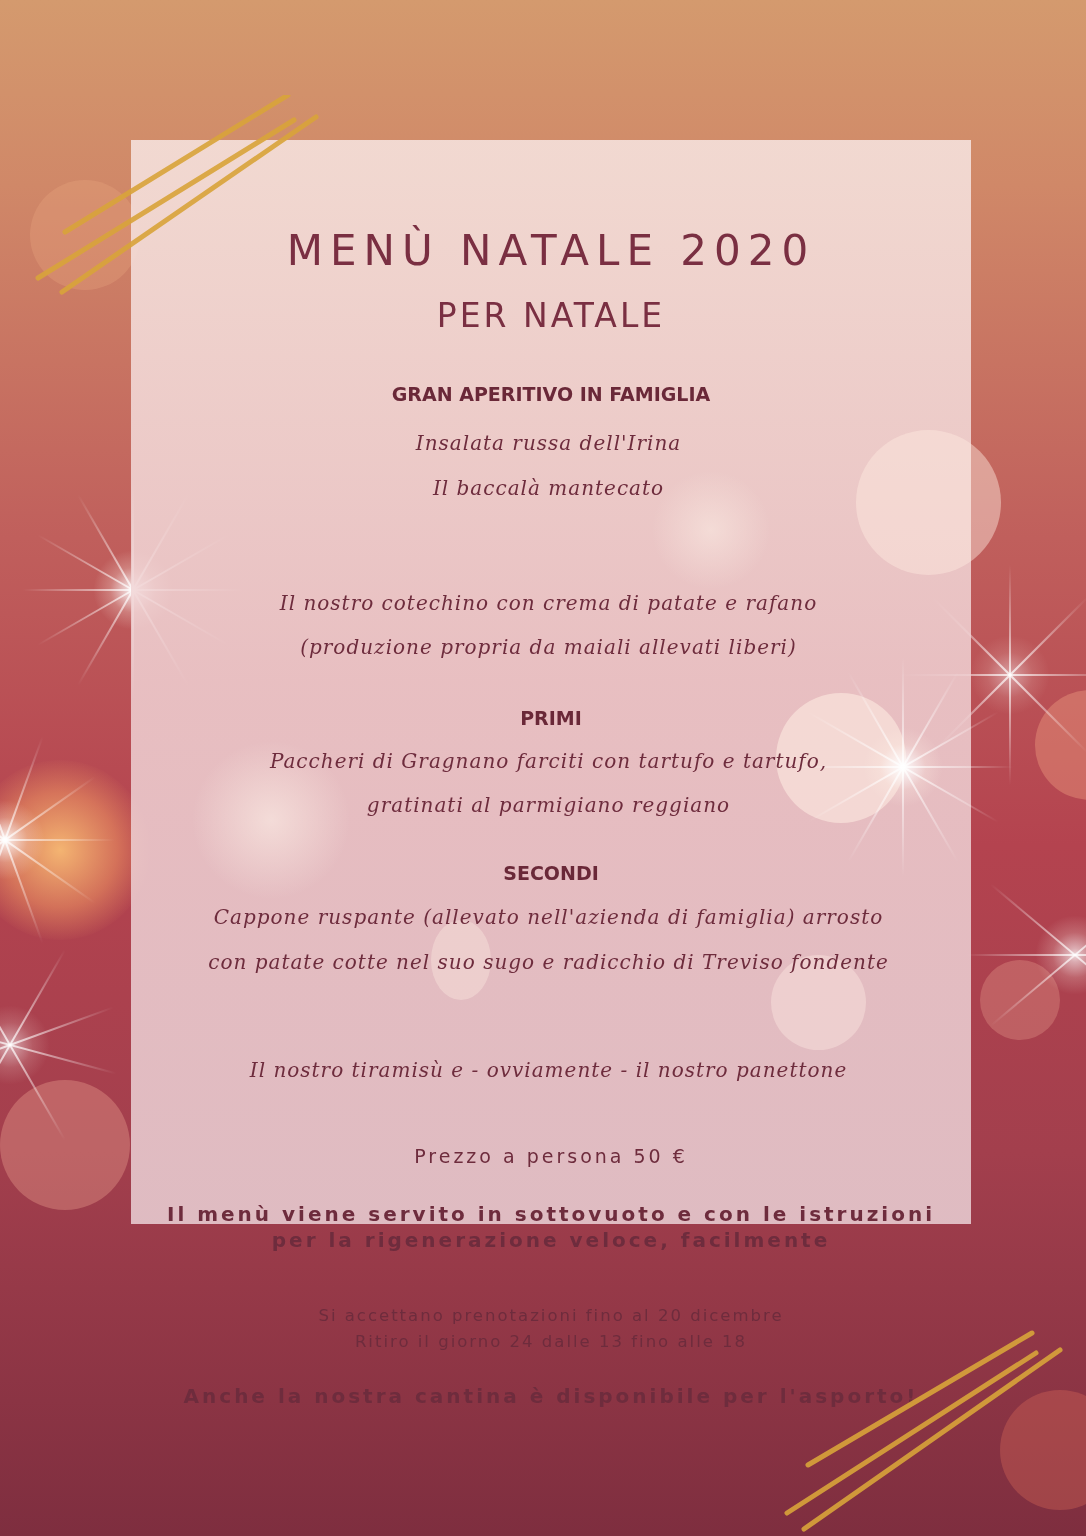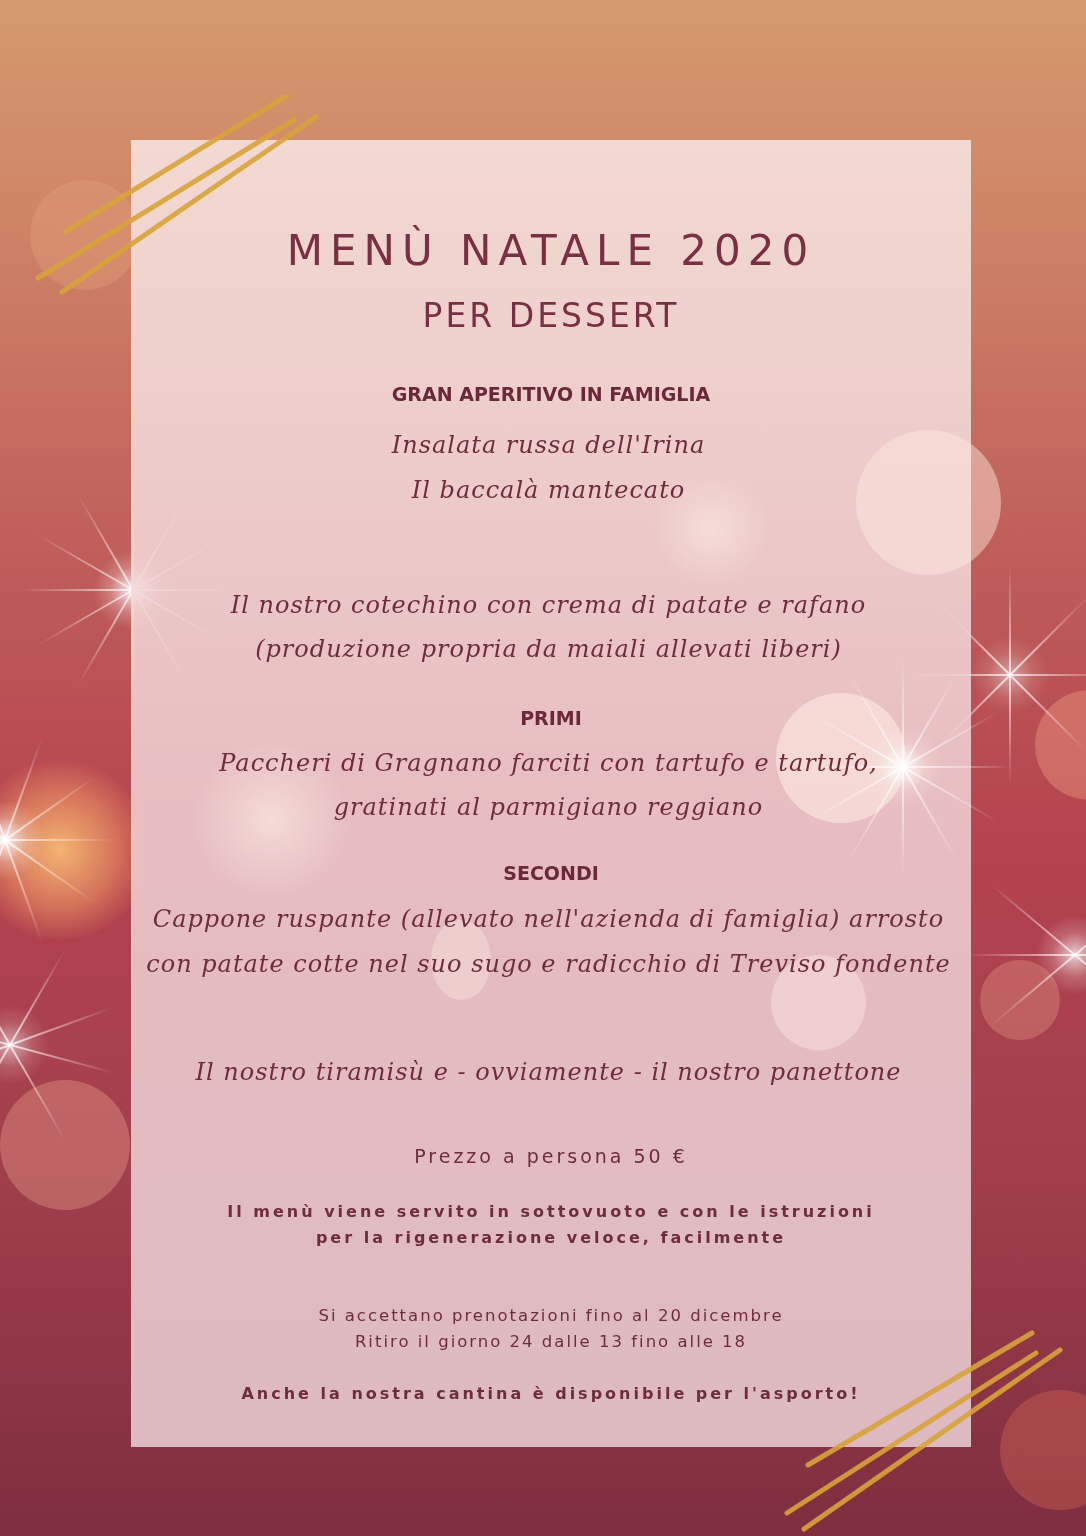--- a/index.html
+++ b/index.html
@@ -14,47 +14,47 @@
   .sparkle { position: absolute; width: 0; height: 0; }
   .sparkle .core {
     position: absolute; left: -40px; top: -40px; width: 80px; height: 80px; border-radius: 50%;
     background: radial-gradient(circle, rgba(255,255,255,1) 0%, rgba(255,255,255,0.7) 12%, rgba(255,240,230,0.25) 40%, rgba(255,255,255,0) 70%);
   }
   .sparkle .ray {
     position: absolute; left: -110px; top: -1px; width: 220px; height: 2px;
     background: linear-gradient(90deg, rgba(255,255,255,0) 0%, rgba(255,255,255,0.75) 50%, rgba(255,255,255,0) 100%);
   }
   .card {
-    position: absolute; left: 131px; top: 140px; width: 840px; height: 1307px;
+    position: absolute; left: 131px; top: 140px; width: 840px; height: 1084px;
     background: linear-gradient(180deg, rgba(245,225,220,0.9) 0%, rgba(240,210,212,0.85) 50%, rgba(232,205,210,0.88) 100%);
   }
   .card-inner { position: absolute; inset: 0; text-align: center; color: #6e2c3d; }
   .t-main {
     position: absolute; left: 0; right: 0; top: 86px;
     font-family: "DejaVu Sans", sans-serif; font-size: 42px; letter-spacing: 7px; color: #7a2f42;
   }
   .t-sub {
     position: absolute; left: 0; right: 0; top: 156px;
     font-family: "DejaVu Sans", sans-serif; font-size: 33px; letter-spacing: 3px; color: #7a2f42;
   }
   .course-head {
     position: absolute; left: 0; right: 0;
     font-family: "DejaVu Sans", sans-serif; font-weight: bold; font-size: 19px; color: #6a2838;
   }
   .course-line {
     position: absolute; left: 0; right: 5px;
-    font-family: "DejaVu Serif", serif; font-style: italic; font-size: 24px; letter-spacing: 1px; color: #6e2c3d;
+    font-family: "DejaVu Serif", serif; font-style: italic; font-size: 20px; letter-spacing: 1px; color: #6e2c3d;
   }
   .price {
     position: absolute; left: 0; right: 0; top: 1005px;
     font-family: "DejaVu Sans", sans-serif; font-size: 19px; letter-spacing: 3px; color: #6e2c3d;
   }
   .note {
     position: absolute; left: 0; right: 0;
-    font-family: "DejaVu Sans", sans-serif; font-weight: bold; font-size: 16px; letter-spacing: 3px; color: #6e2c3d;
+    font-family: "DejaVu Sans", sans-serif; font-weight: bold; font-size: 20px; letter-spacing: 3px; color: #6e2c3d;
   }
   .info {
     position: absolute; left: 0; right: 0;
     font-family: "DejaVu Sans", sans-serif; font-size: 16.5px; letter-spacing: 2px; color: #6e2c3d;
   }
   .gold-strokes { position: absolute; }
 </style>
 </head>
 <body>
 
@@ -118,21 +118,21 @@
     <div class="ray" style="transform:rotate(0deg)"></div>
     <div class="ray" style="transform:rotate(30deg)"></div>
     <div class="ray" style="transform:rotate(60deg)"></div>
     <div class="ray" style="transform:rotate(90deg)"></div>
     <div class="ray" style="transform:rotate(120deg)"></div>
     <div class="ray" style="transform:rotate(150deg)"></div>
   </div>
 
   <div class="card-inner">
     <div class="t-main">MENÙ NATALE 2020</div>
-    <div class="t-sub">PER DESSERT</div>
+    <div class="t-sub">PER NATALE</div>
 
     <div class="course-head" style="top:243px">GRAN APERITIVO IN FAMIGLIA</div>
     <div class="course-line" style="top:291px">Insalata russa dell'Irina</div>
     <div class="course-line" style="top:336px">Il baccalà mantecato</div>
 
     <div class="course-line" style="top:495px">(produzione propria da maiali allevati liberi)</div>
     <div class="course-line" style="top:451px">Il nostro cotechino con crema di patate e rafano</div>
 
     <div class="course-head" style="top:567px">PRIMI</div>
     <div class="course-line" style="top:609px">Paccheri di Gragnano farciti con tartufo e tartufo,</div>

